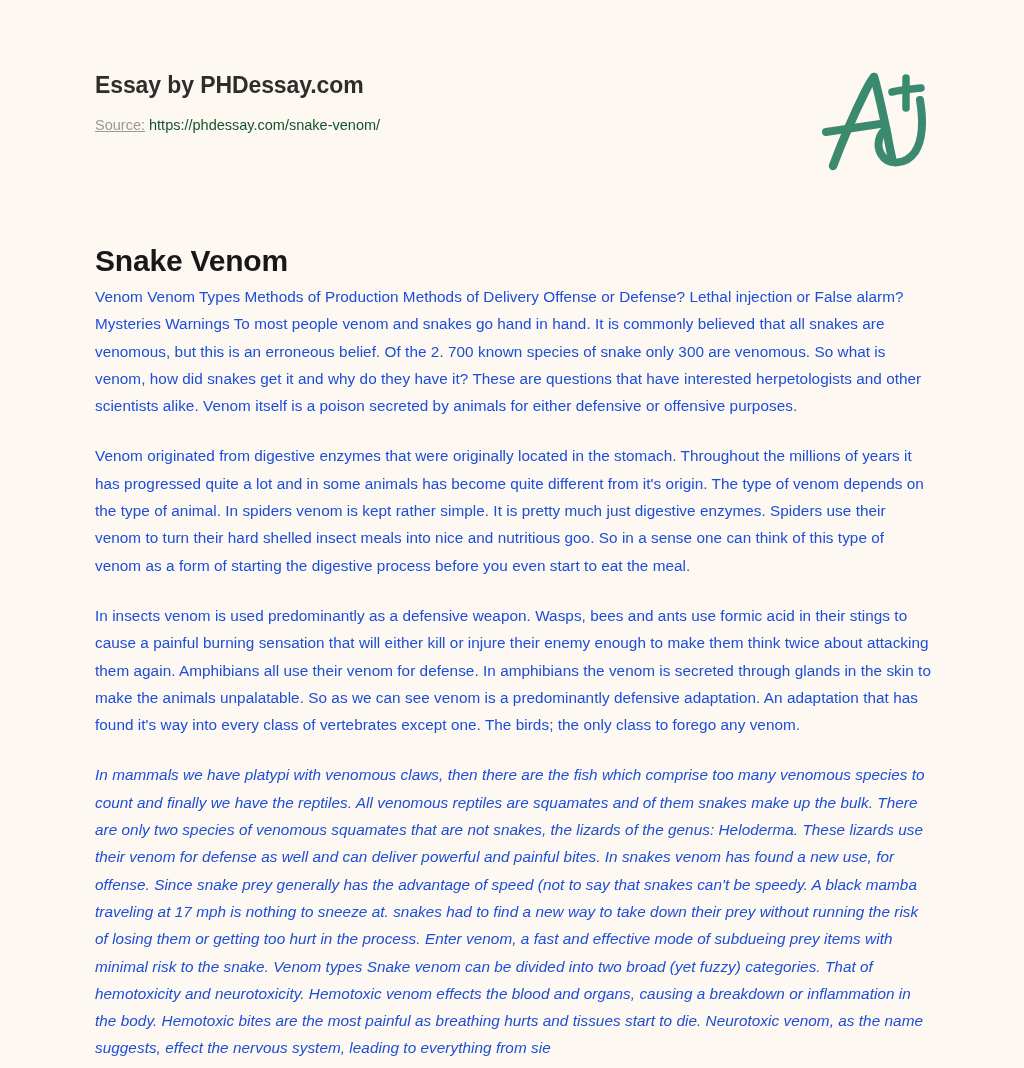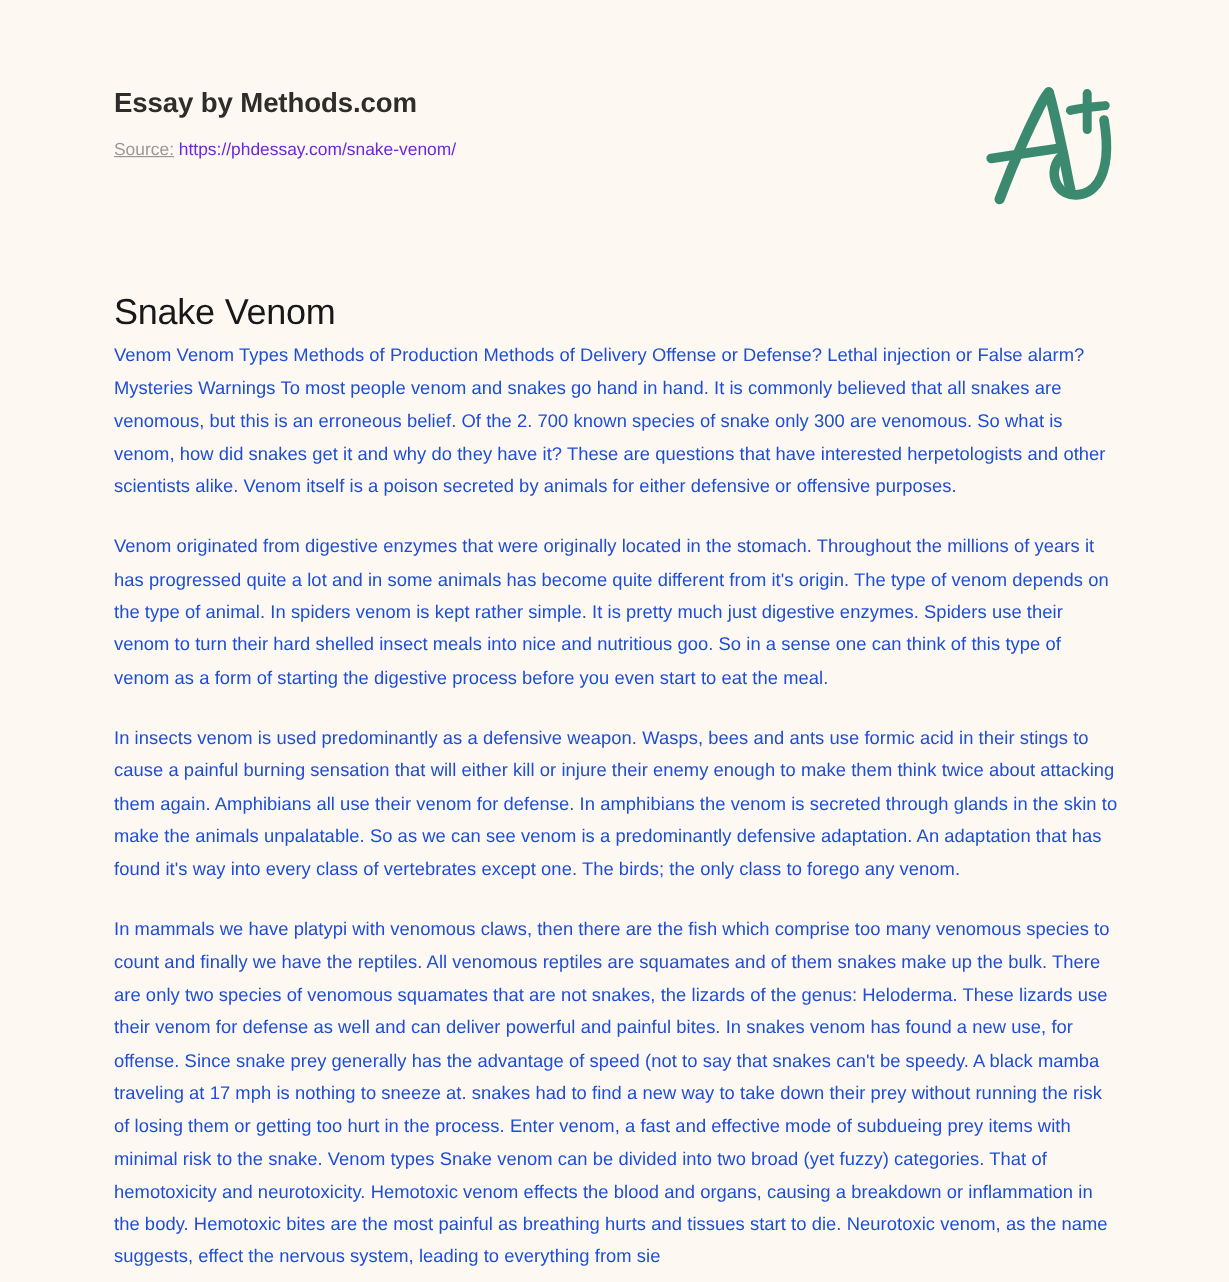--- a/index.html
+++ b/index.html
@@ -53,41 +53,41 @@
     white-space: nowrap;
     line-height: 1.2;
   }
 
   .source-label {
     color: #9b9995;
     text-decoration: underline;
   }
 
   .source-link {
-    color: #6d28d9;
+    color: #14532d;
     text-decoration: none;
   }
 
   
   .logo {
     position: absolute;
     left: 812px;
     top: 66px;
     width: 122px;
     height: 106px;
   }
   .logo svg { display: block; width: 100%; height: 100%; }
 
   
   .doc-title {
     position: absolute;
     left: 95px;
     top: 222px;
     font-size: 30px;
-    font-weight: normal;
+    font-weight: bold;
     color: #18181a;
     letter-spacing: -0.2px;
     line-height: 1.25;
   }
 
   
   .body-copy {
     position: absolute;
     left: 95px;
     top: 283px;
@@ -96,31 +96,31 @@
 
   .body-copy p {
     margin: 0 0 23px 0;
     font-size: 15.3px;
     line-height: 27.3px;
     color: #1d4ed8;
     text-align: left;
     letter-spacing: 0.05px;
   }
 
-  .body-copy p:last-child { margin-bottom: 4px; }
+  .body-copy p:last-child { margin-bottom: 4px; font-style: italic; }
 </style>
 </head>
 <body>
 
 <div class="page">
 
   <div class="header">
 
     <div class="brand-block">
-      <div class="brand-title">Essay by Methods.com</div>
+      <div class="brand-title">Essay by PHDessay.com</div>
 
       <div class="source-line">
         <span class="source-label">Source:</span>
         <a class="source-link" href="#">https://phdessay.com/snake-venom/</a>
       </div>
     </div>
 
     <div class="logo">
       <svg viewBox="0 0 122 106" xmlns="http://www.w3.org/2000/svg">
         <g fill="none" stroke="#3b8a70" stroke-linecap="round" stroke-linejoin="round">

